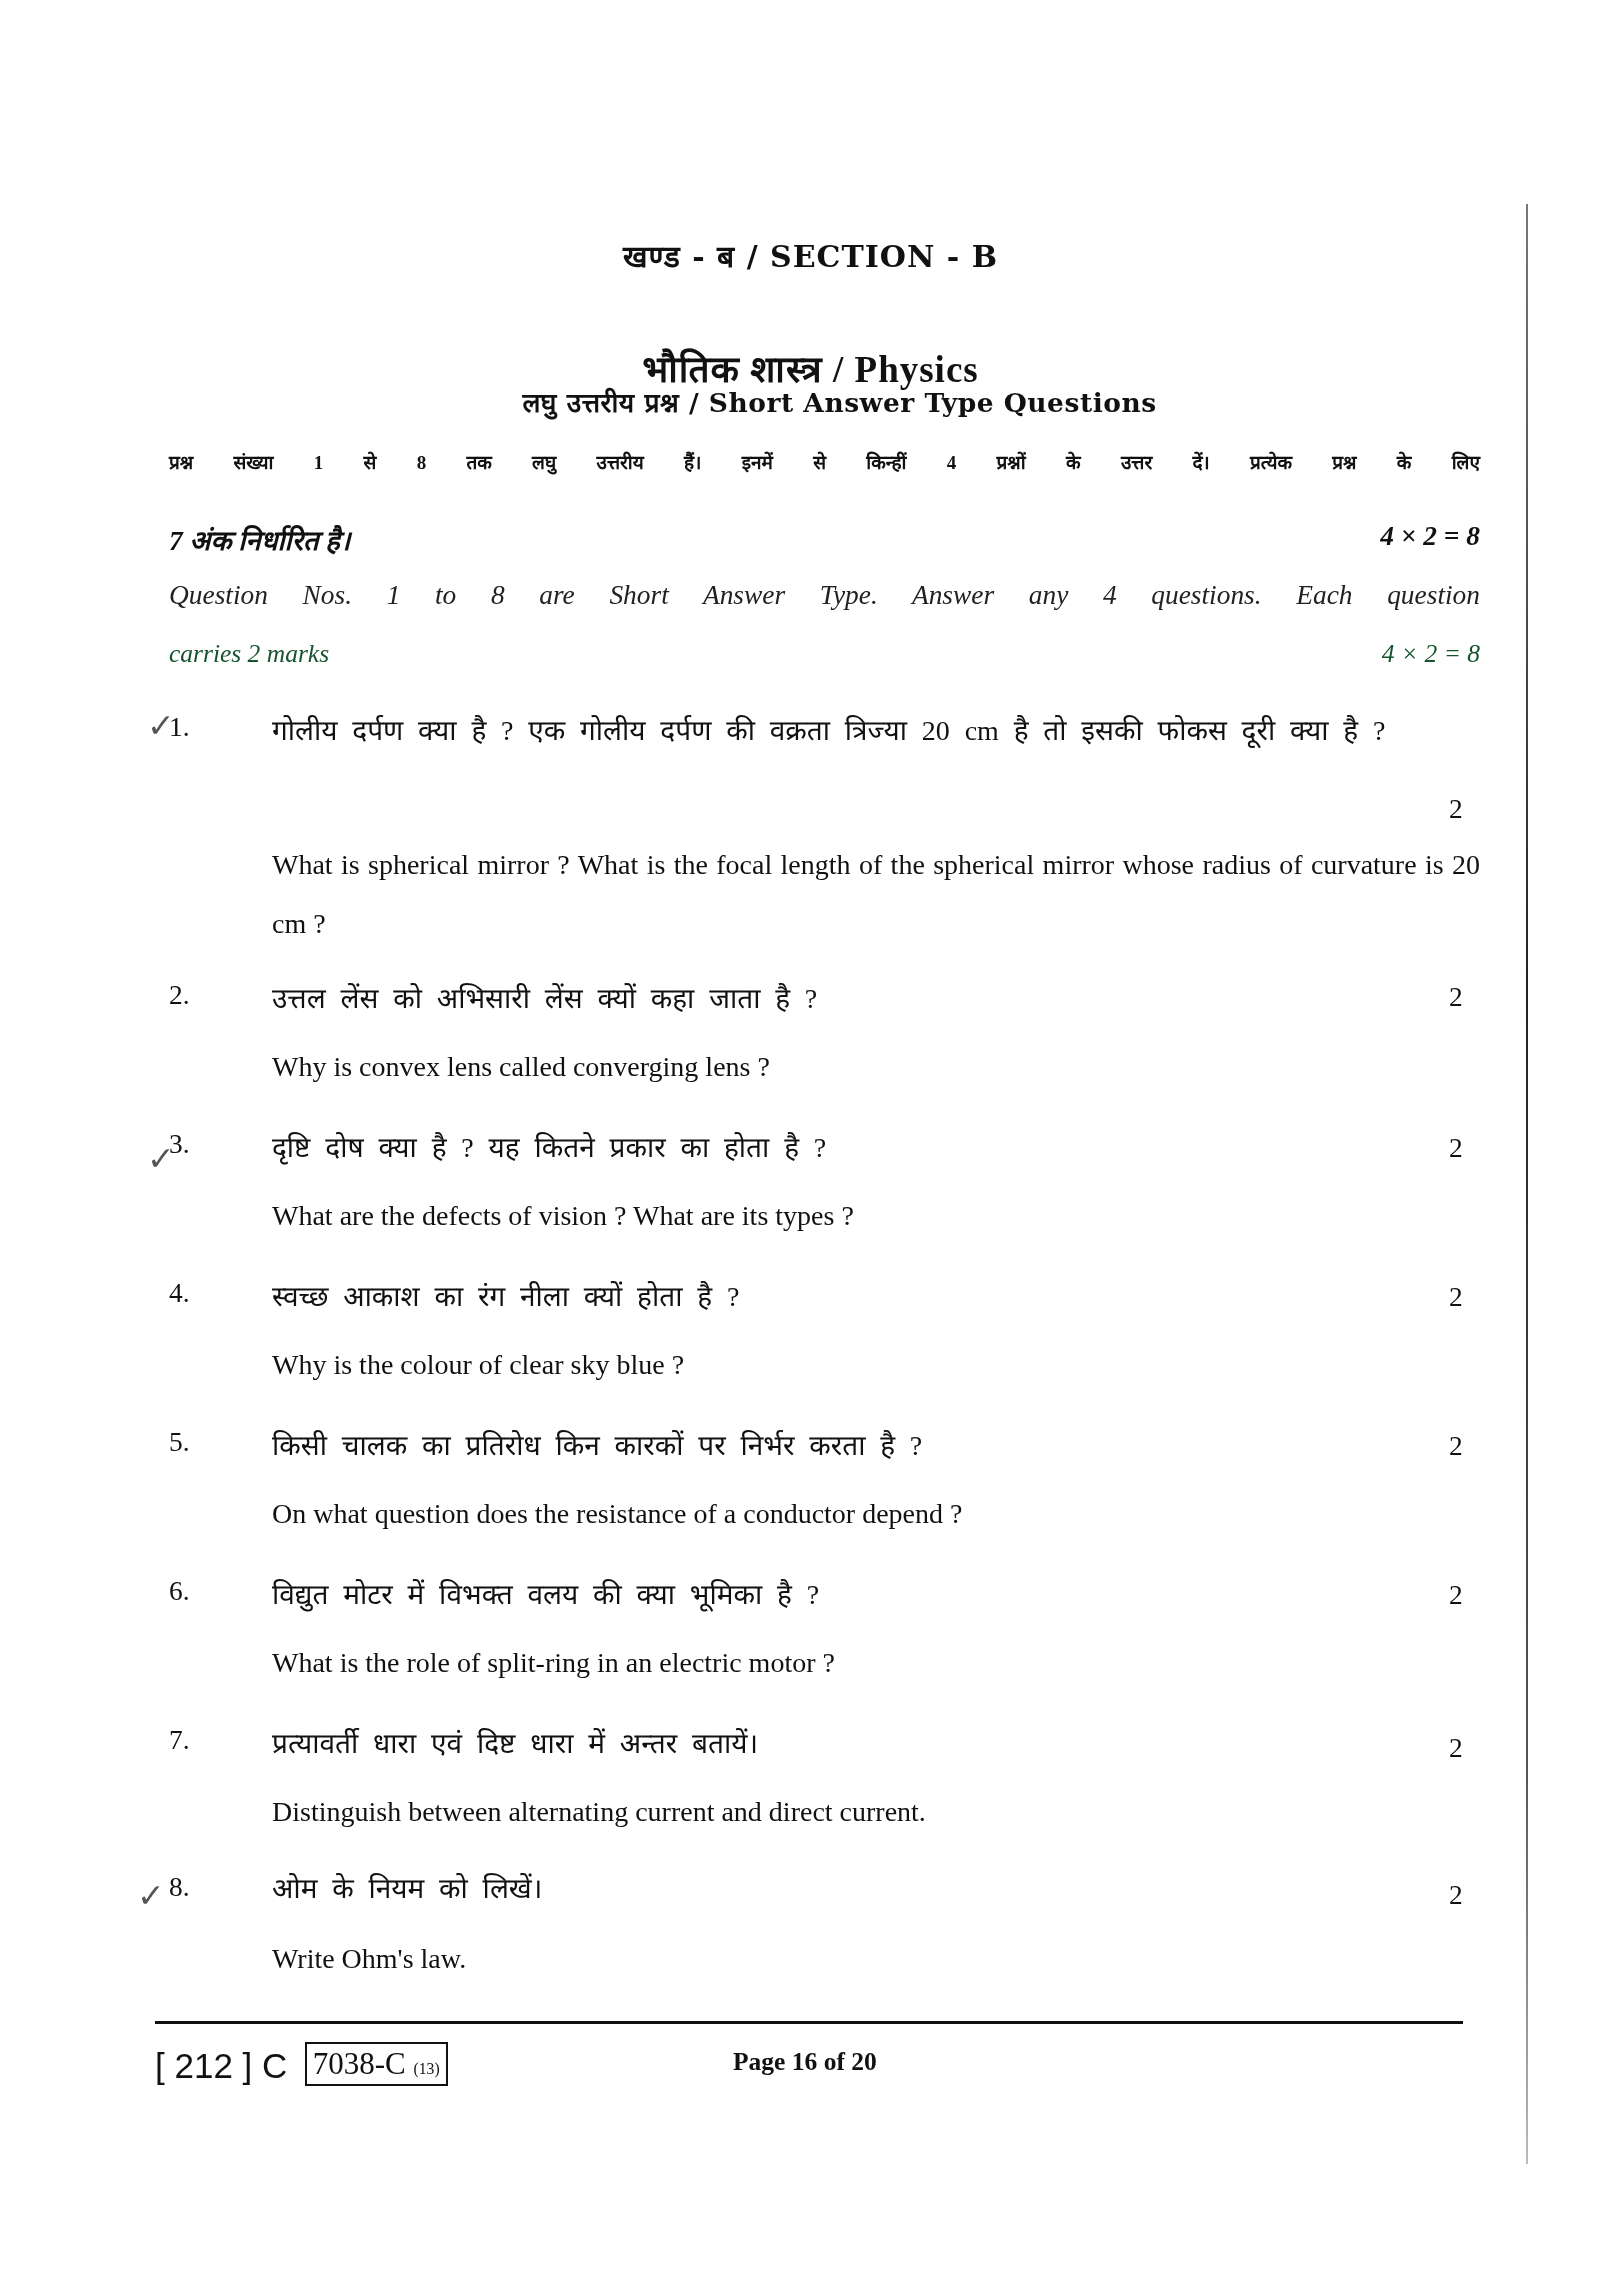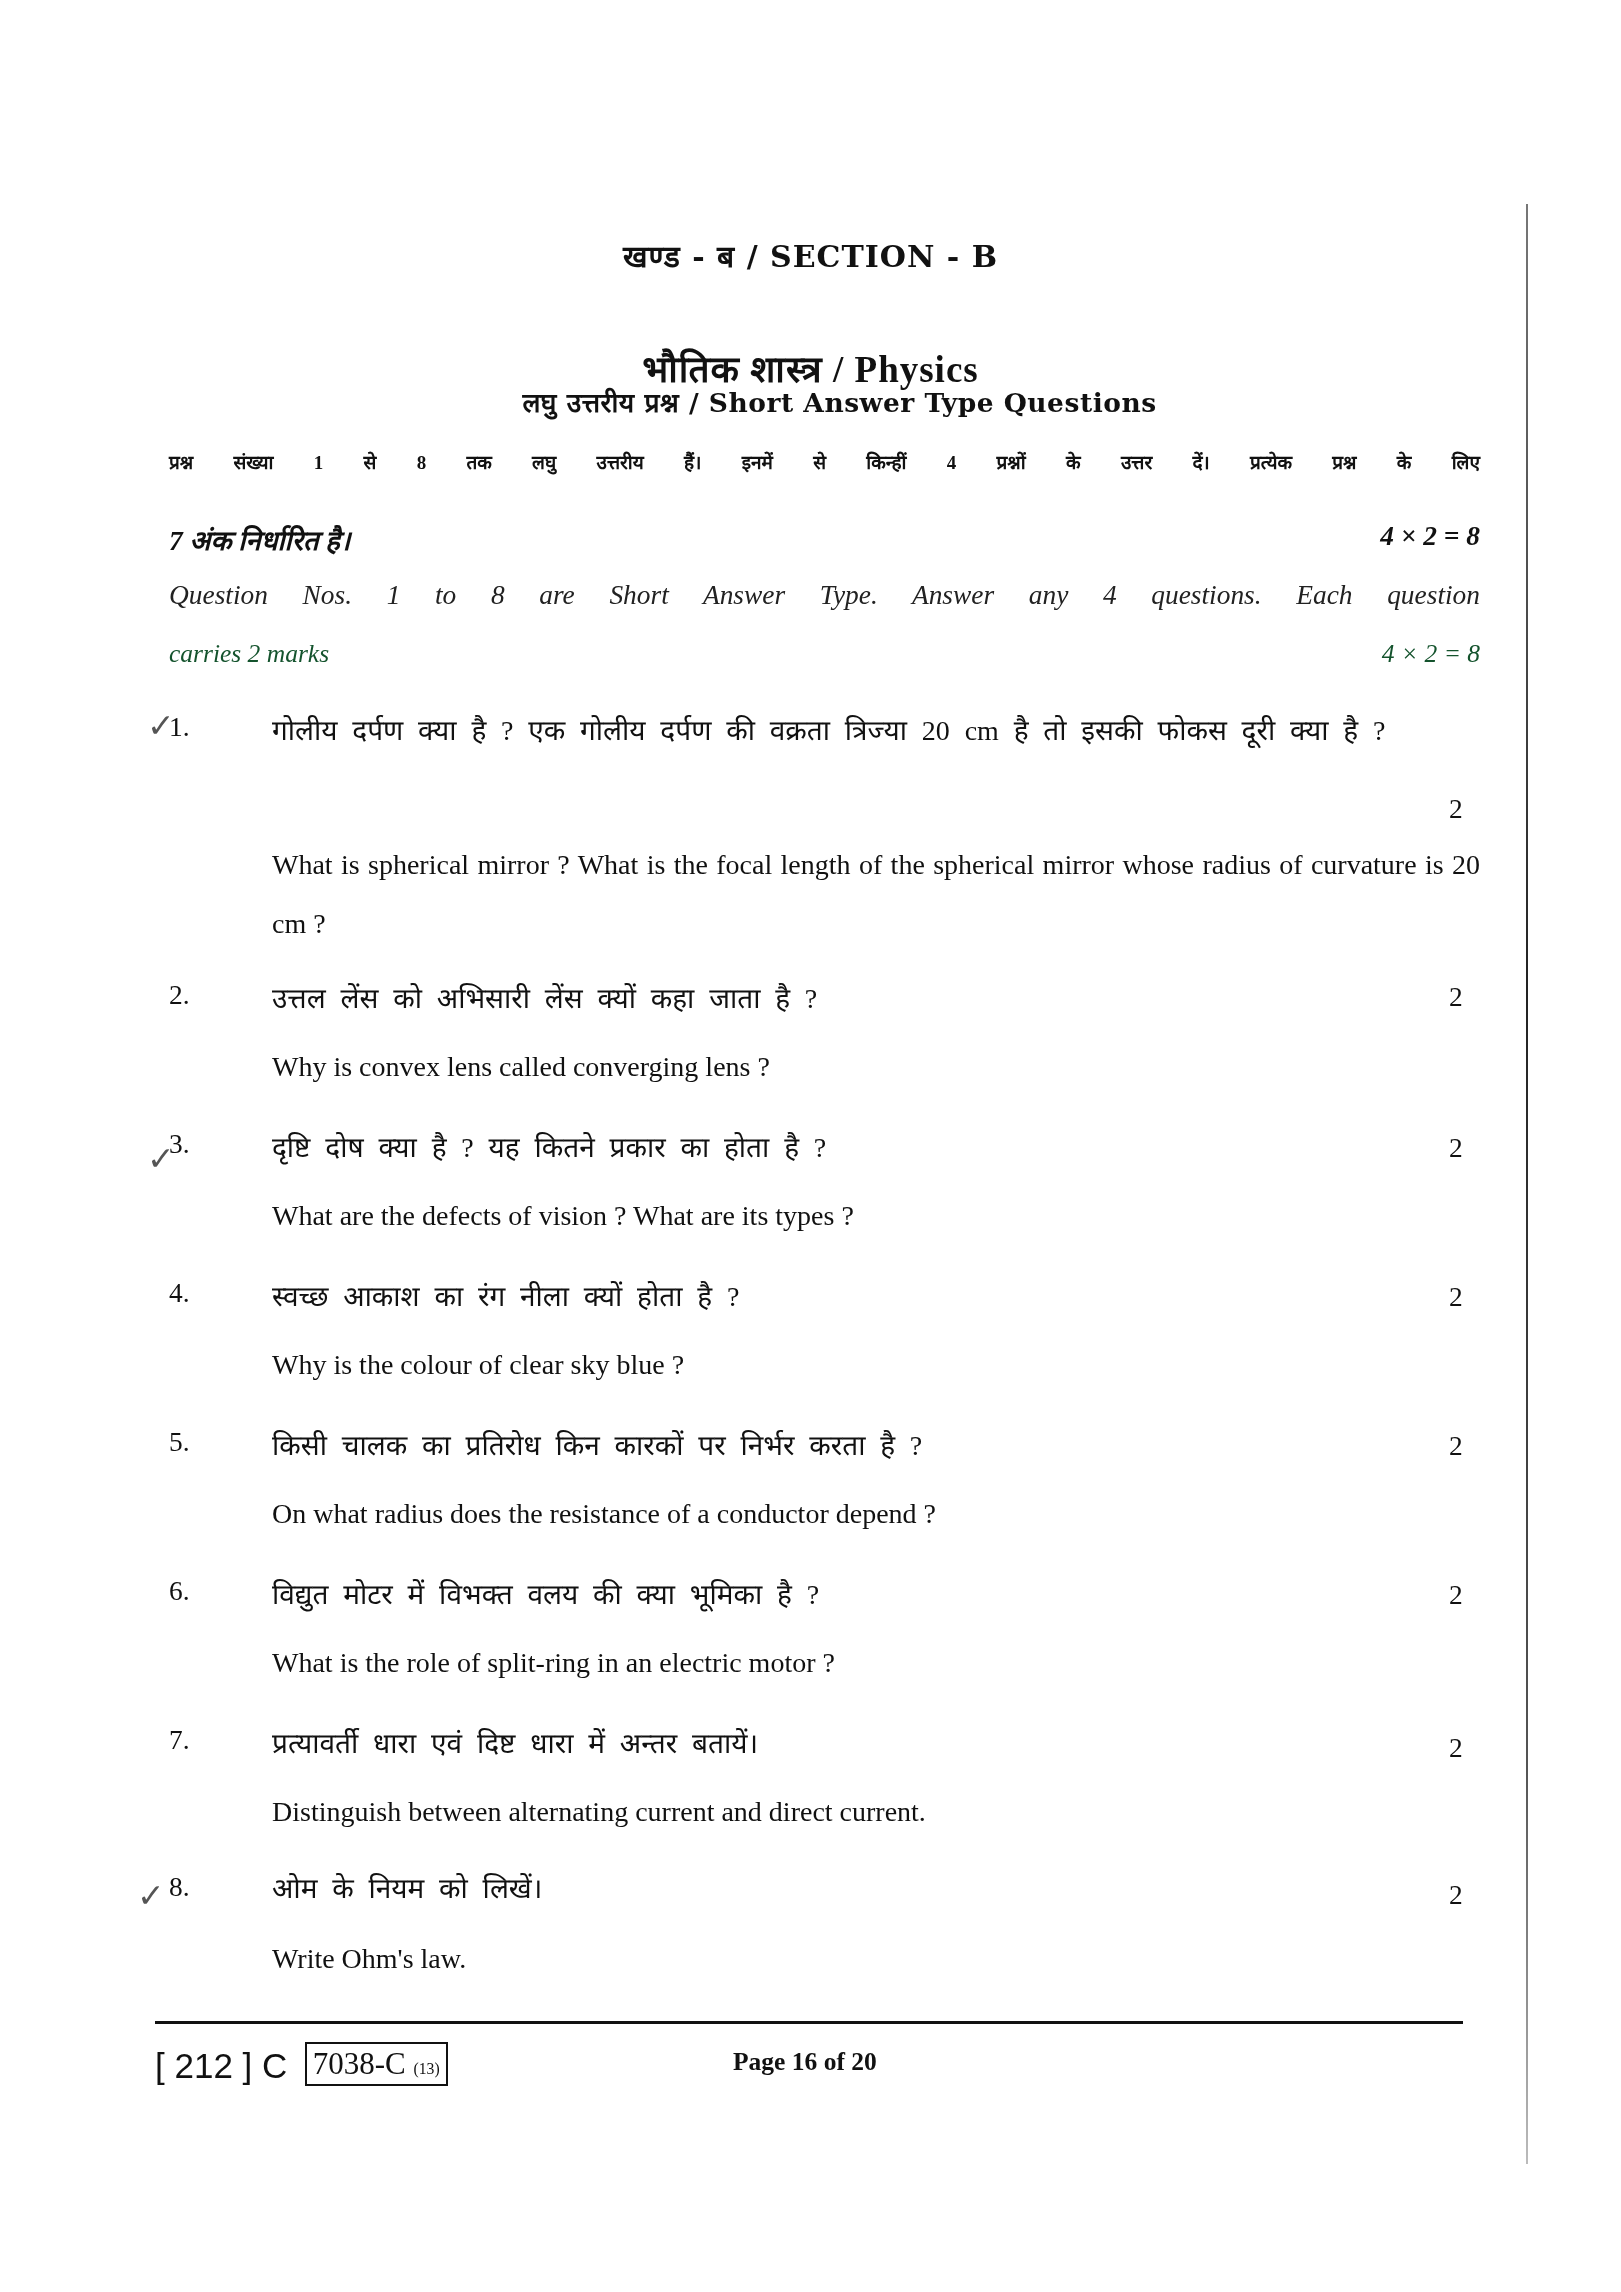--- a/index.html
+++ b/index.html
@@ -85,21 +85,21 @@
   <span class="q-num" style="top:9.8px">4.</span>
   <div class="q-hi" style="top:-3.9px">स्वच्छ आकाश का रंग नीला क्यों होता है ?</div>
   <span class="q-marks" style="top:13.7px">2</span>
   <div class="q-en" style="top:67px">Why is the colour of clear sky blue ?</div>
 </div>
 
 <div class="q" style="top:1417px">
   <span class="q-num" style="top:9.8px">5.</span>
   <div class="q-hi" style="top:-3.9px">किसी चालक का प्रतिरोध किन कारकों पर निर्भर करता है ?</div>
   <span class="q-marks" style="top:13.7px">2</span>
-  <div class="q-en" style="top:67px">On what radius does the resistance of a conductor depend ?</div>
+  <div class="q-en" style="top:67px">On what question does the resistance of a conductor depend ?</div>
 </div>
 
 <div class="q" style="top:1566px">
   <span class="q-num" style="top:9.8px">6.</span>
   <div class="q-hi" style="top:-3.9px">विद्युत मोटर में विभक्त वलय की क्या भूमिका है ?</div>
   <span class="q-marks" style="top:13.7px">2</span>
   <div class="q-en" style="top:67px">What is the role of split-ring in an electric motor ?</div>
 </div>
 
 <div class="q" style="top:1715px">

